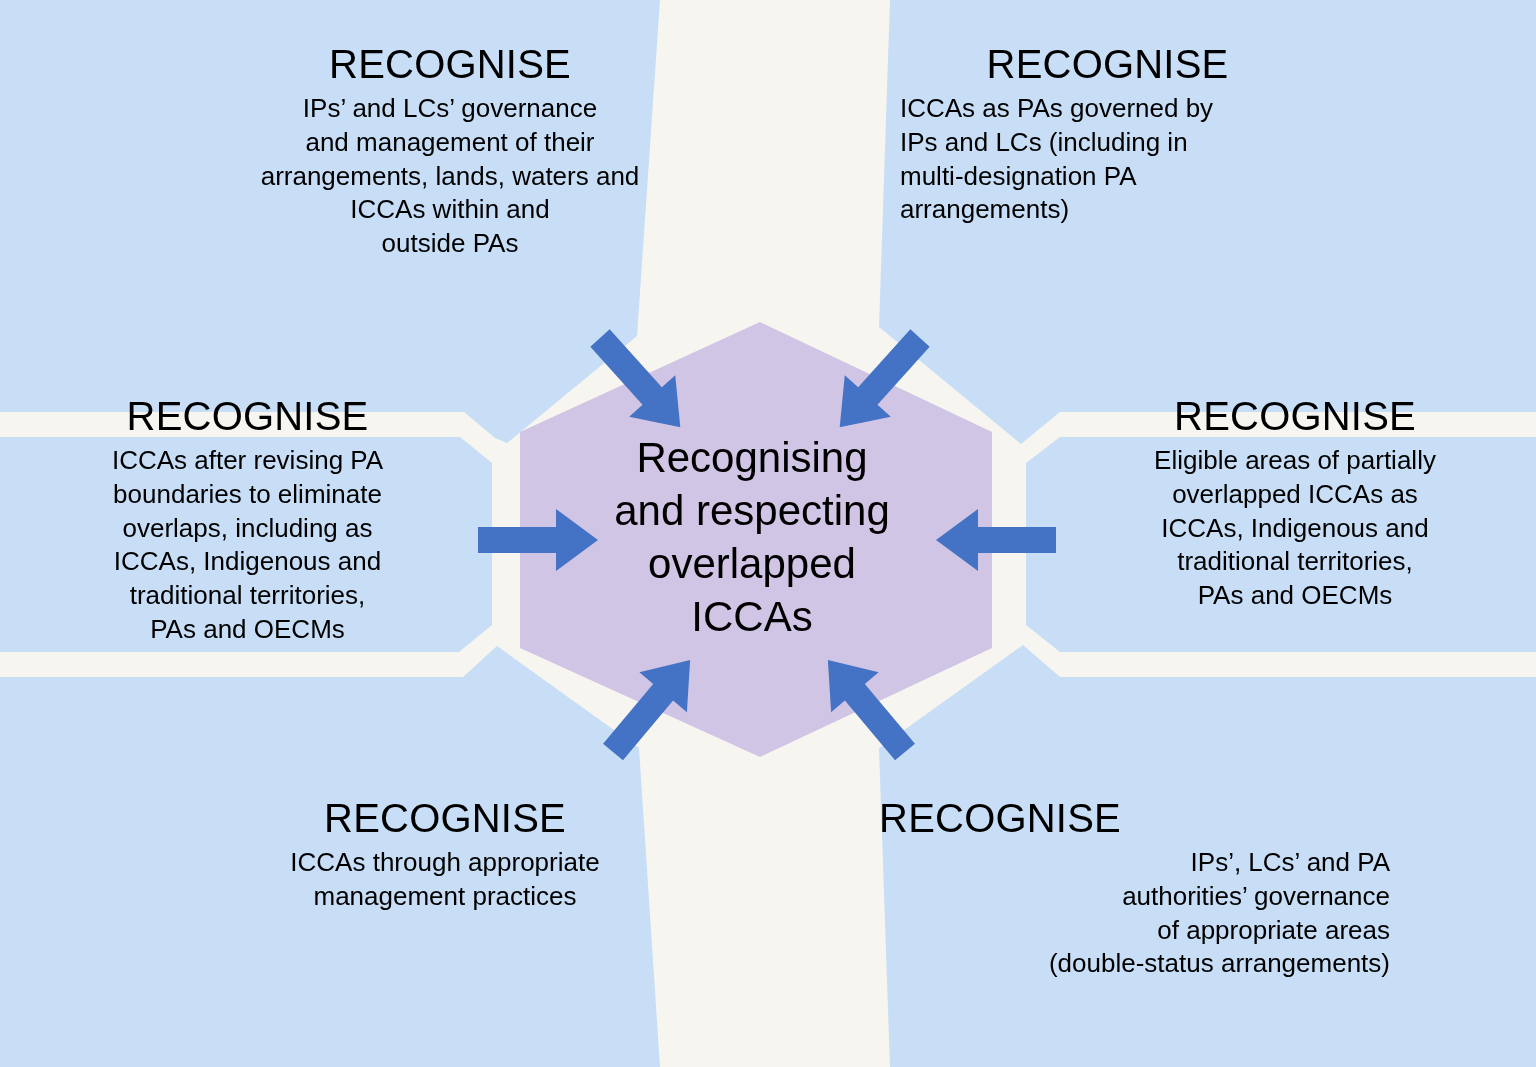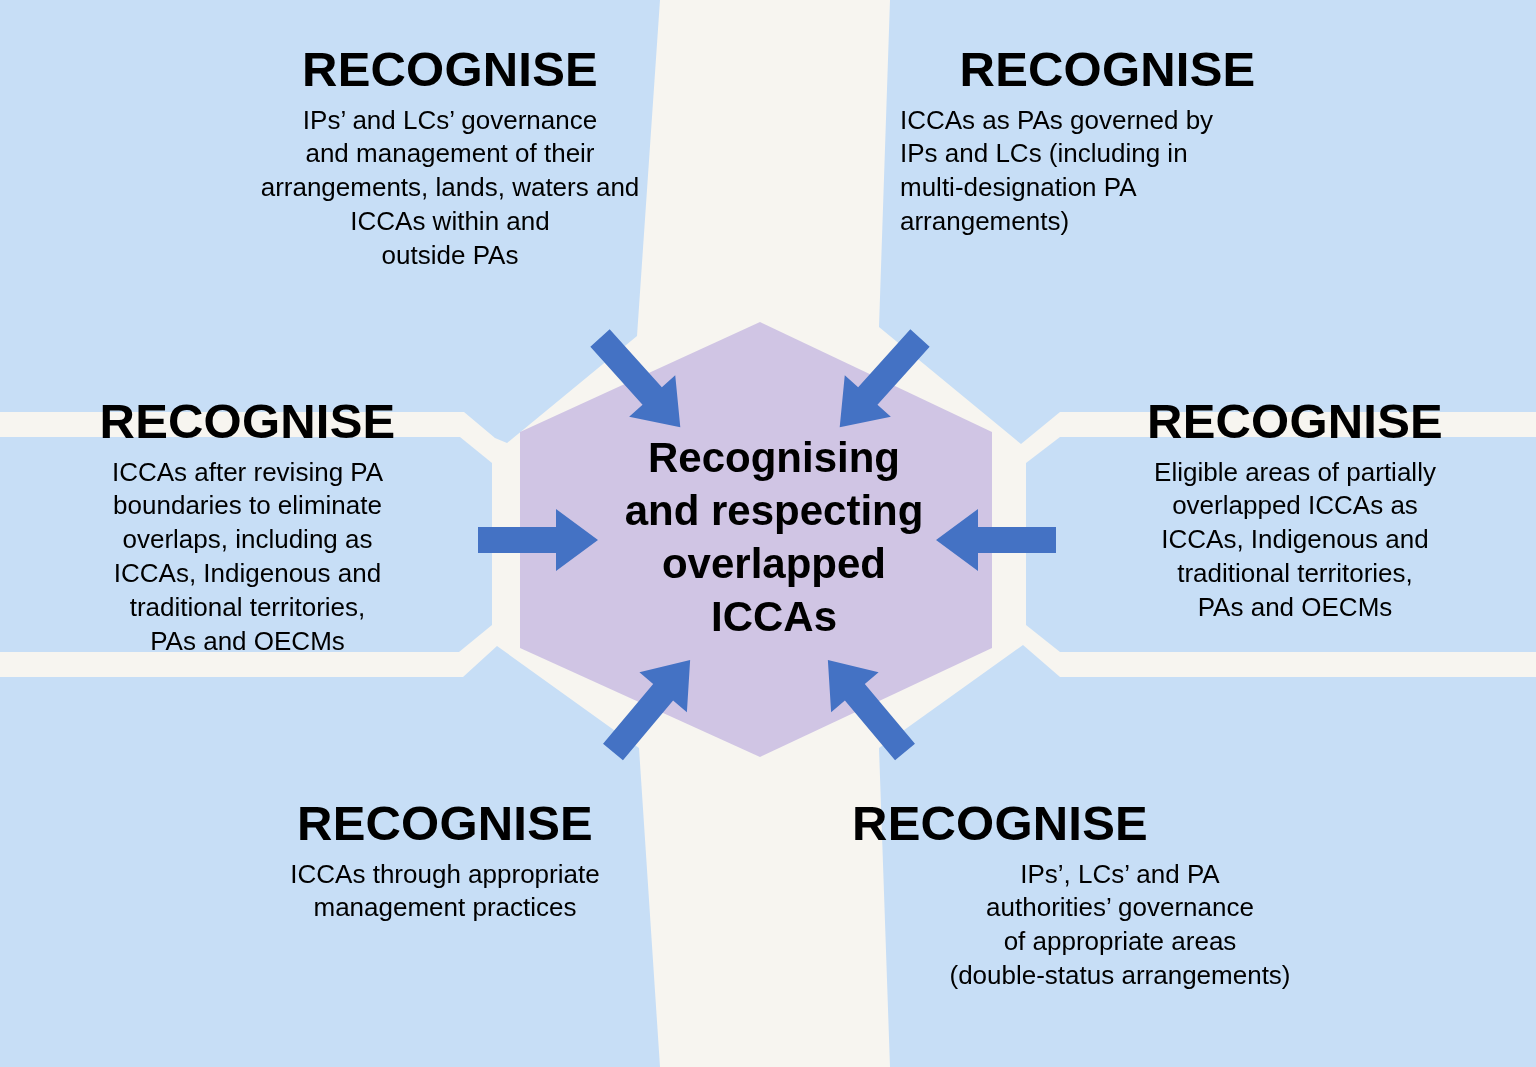--- a/index.html
+++ b/index.html
@@ -20,22 +20,22 @@
     left: 0; top: 0;
     width: 1536px;
     height: 1067px;
   }
   .panel {
     position: absolute;
     color: #000000;
     line-height: 1.30;
   }
   .panel .ttl {
-    font-weight: bold;
-    font-size: 49px;
+    font-weight: normal;
+    font-size: 40px;
     letter-spacing: 0.2px;
     display: block;
     margin-bottom: 2px;
   }
   .panel .body {
     font-size: 26px;
     display: block;
   }
   .panel .body .ln { display: block; }
 
@@ -47,30 +47,30 @@
   #panel-tr .ttl { text-align: center; width: 415px; }
 
   #panel-l  { left: 40px;  top: 390px; width: 415px; text-align: center; }
 
   #panel-r  { left: 1095px; top: 390px; width: 400px; text-align: center; }
 
   #panel-bl { left: 225px; top: 792px; width: 440px; text-align: center; }
 
   #panel-br { left: 850px; top: 792px; width: 560px; text-align: center; }
   #panel-br .ttl { text-align: center; width: 300px; }
-  #panel-br .body { text-align: center; width: 540px; }
+  #panel-br .body { text-align: right; width: 540px; }
 
   
   #center-label {
     position: absolute;
-    left: 584px;
+    left: 562px;
     top: 432px;
     width: 380px;
     text-align: center;
-    font-weight: bold;
+    font-weight: normal;
     font-size: 42px;
     line-height: 1.26;
     color: #000000;
   }
   #center-label .ln { display: block; }
 </style>
 </head>
 <body>
 
 <div id="stage">

